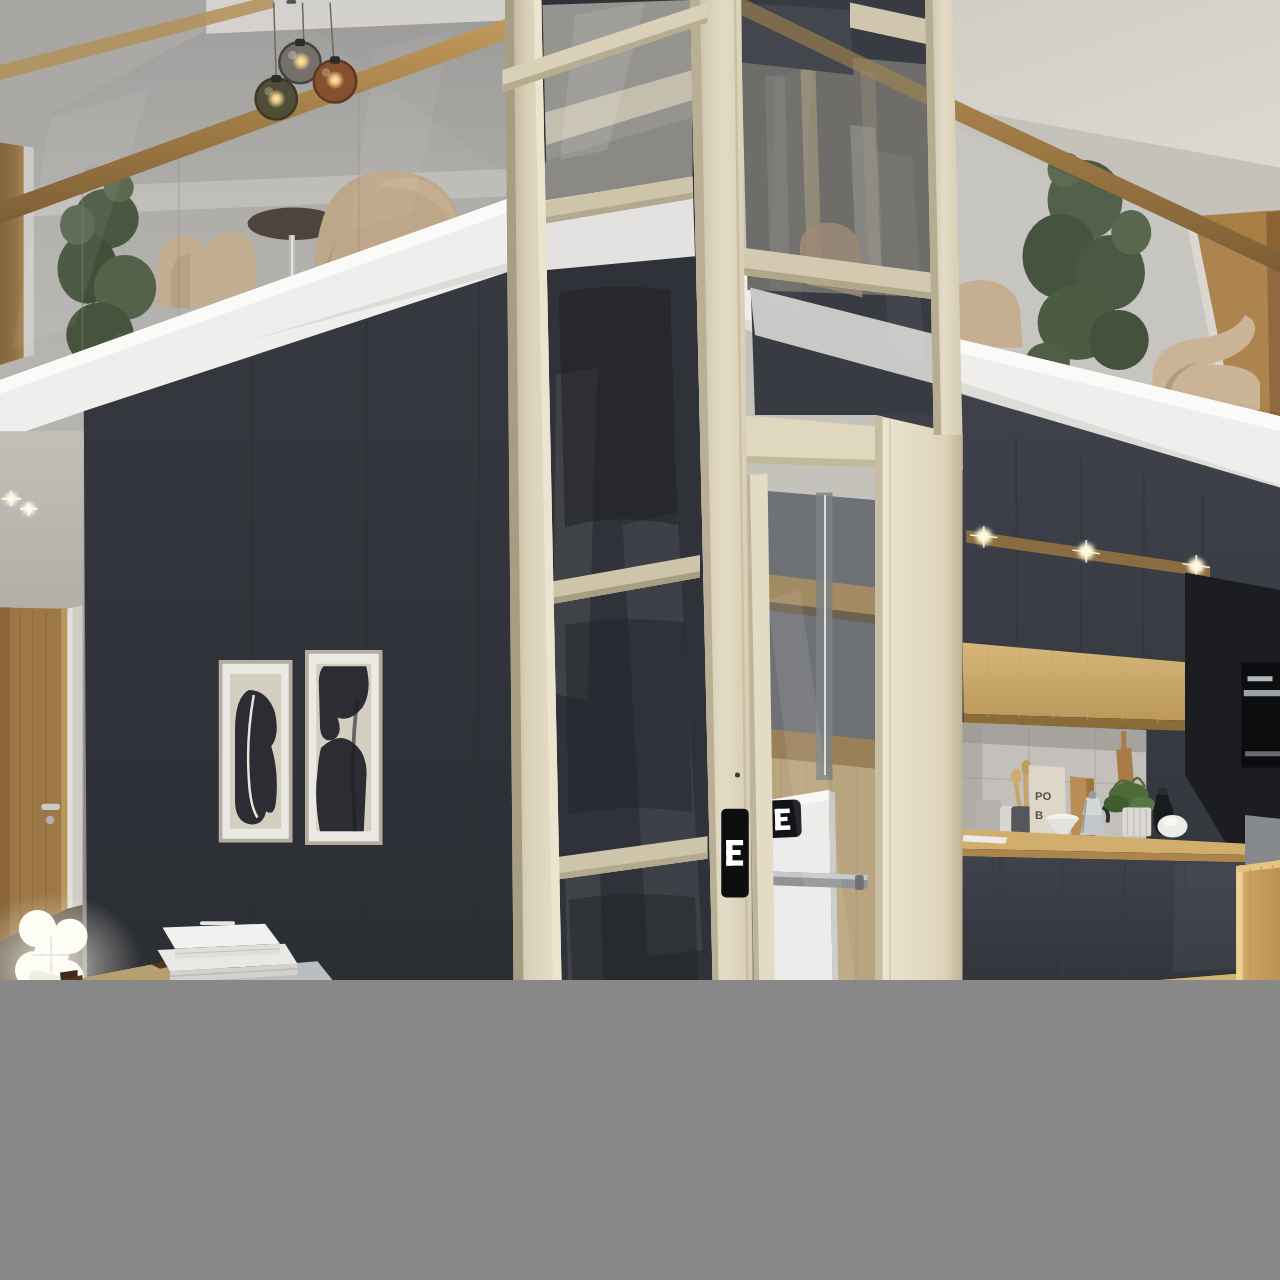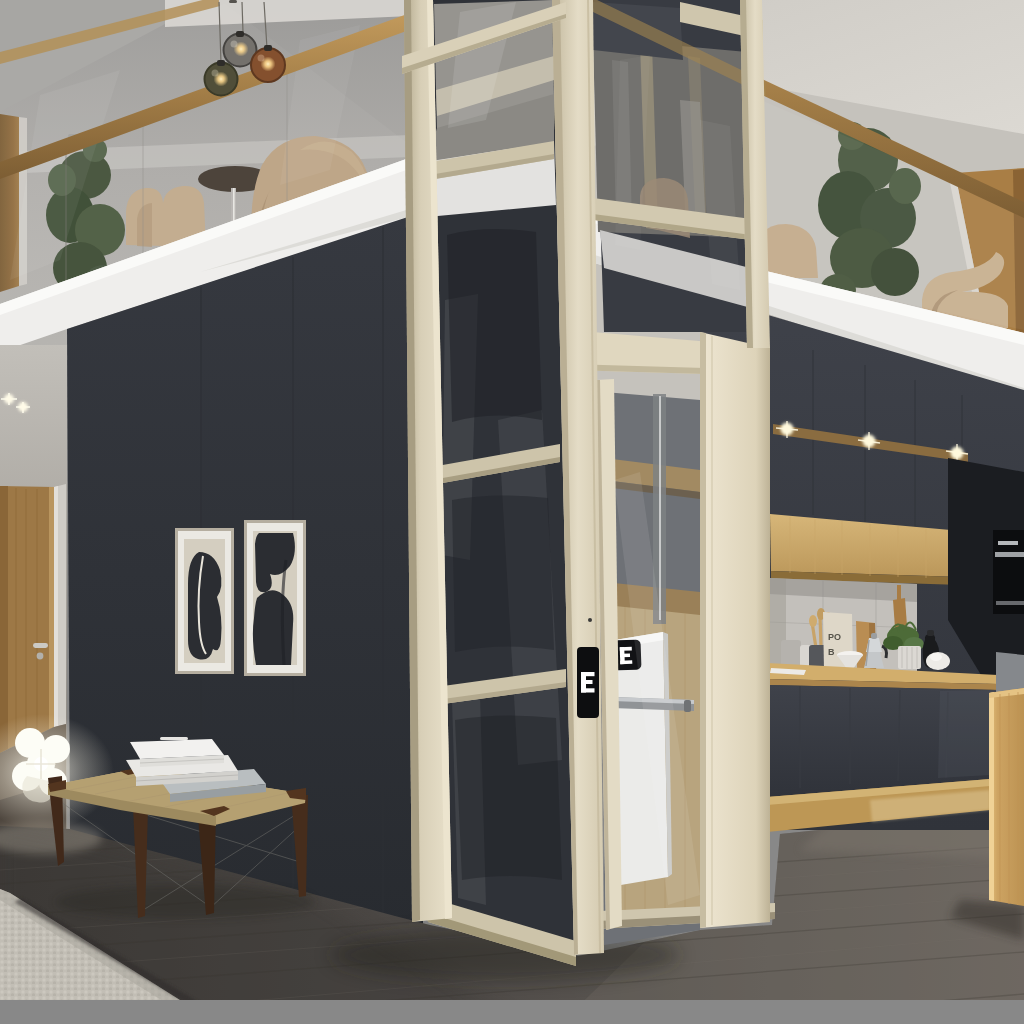--- a/index.html
+++ b/index.html
@@ -1,16 +1,16 @@
 <!DOCTYPE html>
 <html><head>
 <meta charset="utf-8">
 <style>
   html,body{margin:0;padding:0;background:#888;}
-  #stage{width:1024px;height:1000px;position:relative;overflow:hidden;font-family:"Liberation Sans",sans-serif;}
+  #stage{width:1024px;height:784px;position:relative;overflow:hidden;font-family:"Liberation Sans",sans-serif;}
 </style>
 </head>
 <body>
 <div id="stage">
 <svg width="1024" height="1024" viewBox="0 0 1024 1024" xmlns="http://www.w3.org/2000/svg">
 <defs>
   <linearGradient id="lwall" x1="0" y1="0" x2="0" y2="1">
     <stop offset="0" stop-color="#9c9b99"></stop>
           <stop offset="0.45" stop-color="#acaaa7"></stop>
           <stop offset="1" stop-color="#b7b5b1"></stop>

